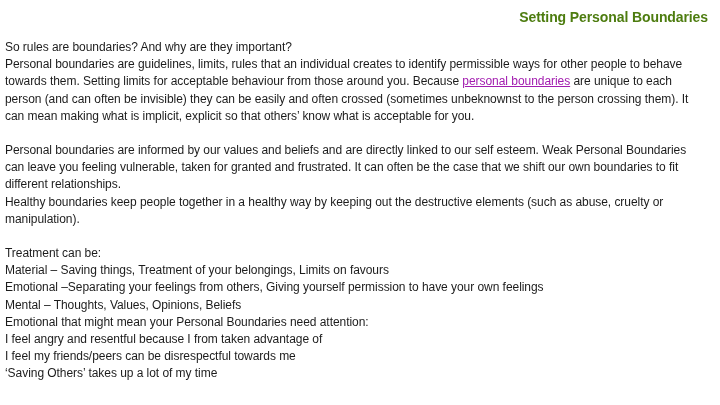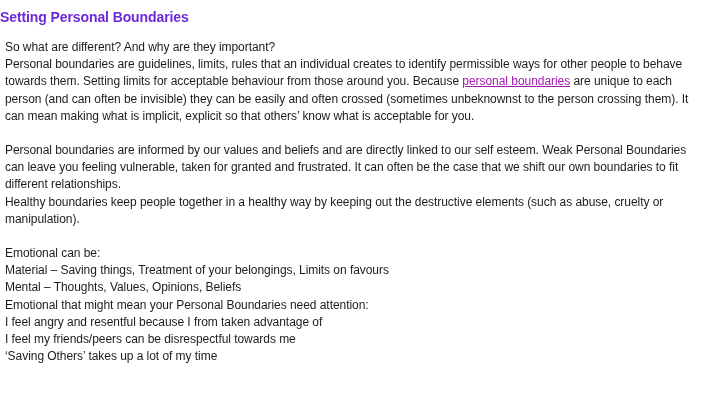--- a/index.html
+++ b/index.html
@@ -16,24 +16,24 @@
   }
   .page {
     position: relative;
     width: 720px;
     height: 405px;
     box-sizing: border-box;
     padding: 0;
     background: #ffffff;
   }
   .doc-title {
-    text-align: left;
+    text-align: right;
     font-size: 14px;
     font-weight: bold;
-    color: #6d28d9;
+    color: #4d7c0f;
     letter-spacing: -0.1px;
     margin: 0;
     padding-top: 9px;
     padding-right: 12px;
     line-height: 17px;
   }
   .body-area {
     padding-left: 5px;
     padding-right: 14px;
     padding-top: 13px;
@@ -65,36 +65,37 @@
 </head>
 <body>
 
 <div class="page">
 
   <h1 class="doc-title">Setting Personal Boundaries</h1>
 
   <div class="body-area">
 
     <div class="block">
-      <div class="para-line">So what are different? And why are they important?</div>
+      <div class="para-line">So rules are boundaries? And why are they important?</div>
       <div class="para-line wrap"><span>Personal boundaries are guidelines, limits, rules that an individual creates to identify permissible ways for other people to behave towards them. Setting limits for acceptable behaviour from those around you. Because </span><a class="inline-link" href="#">personal boundaries</a><span> are unique to each person (and can often be invisible) they can be easily and often crossed (sometimes unbeknownst to the person crossing them). It can mean making what is implicit, explicit so that others’ know what is acceptable for you.</span></div>
     </div>
 
     <div class="spacer"></div>
 
     <div class="block">
       <div class="para-line wrap">Personal boundaries are informed by our values and beliefs and are directly linked to our self esteem. Weak Personal Boundaries can leave you feeling vulnerable, taken for granted and frustrated. It can often be the case that we shift our own boundaries to fit different relationships.</div>
       <div class="para-line wrap">Healthy boundaries keep people together in a healthy way by keeping out the destructive elements (such as abuse, cruelty or manipulation).</div>
     </div>
 
     <div class="spacer"></div>
 
     <div class="block">
-      <div class="list-line">Emotional can be:</div>
+      <div class="list-line">Treatment can be:</div>
       <div class="list-line">Material – Saving things, Treatment of your belongings, Limits on favours</div>
+      <div class="list-line">Emotional –Separating your feelings from others, Giving yourself permission to have your own feelings</div>
       <div class="list-line">Mental – Thoughts, Values, Opinions, Beliefs</div>
     </div>
 
     <div class="block">
       <div class="list-line">Emotional that might mean your Personal Boundaries need attention:</div>
       <div class="list-line">I feel angry and resentful because I from taken advantage of</div>
       <div class="list-line">I feel my friends/peers can be disrespectful towards me</div>
       <div class="list-line">‘Saving Others’ takes up a lot of my time</div>
     </div>
 

